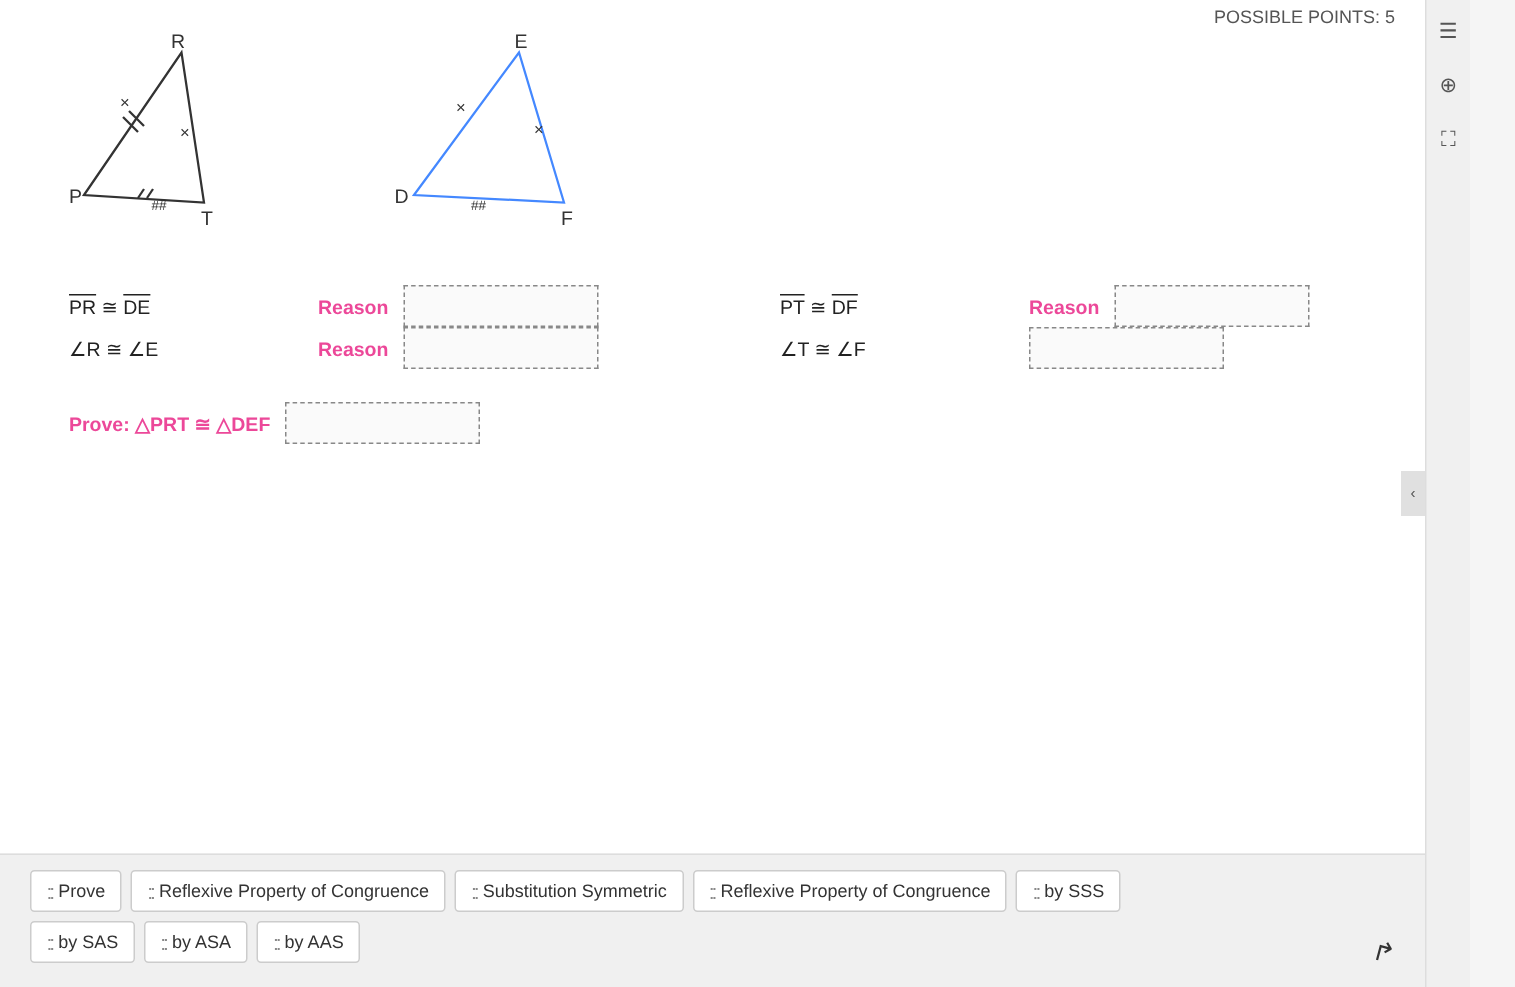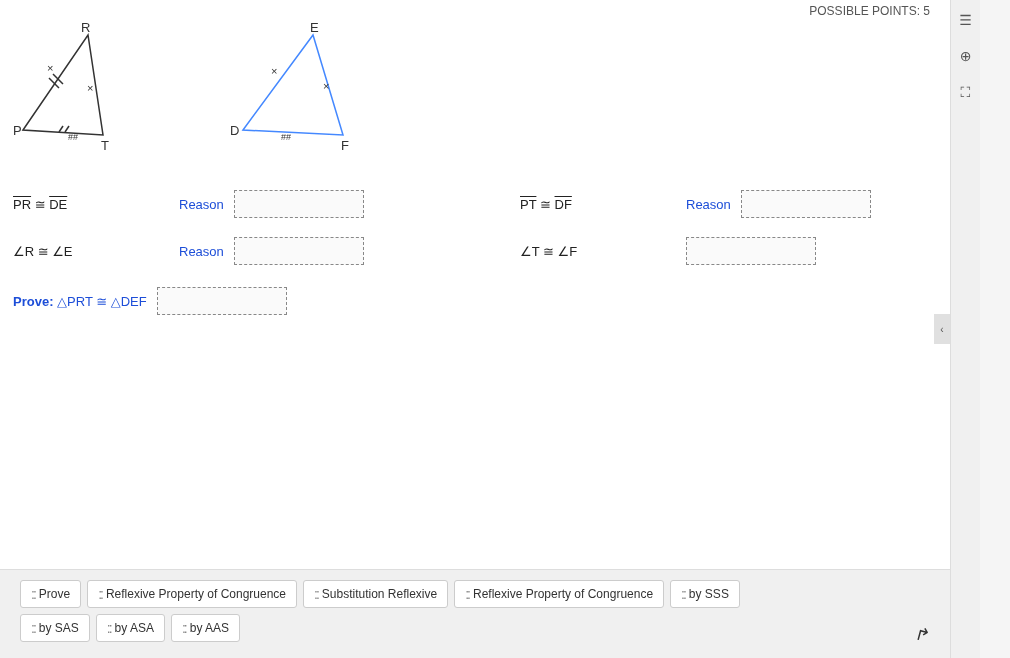--- a/index.html
+++ b/index.html
@@ -10,21 +10,21 @@
       height: 658px;
       overflow: hidden;
       position: relative;
     }
 
     .main-container {
       width: 980px;
       height: 658px;
       background: white;
       position: relative;
-      padding: 12px 3px;
+      padding: 12px 36px;
     }
 
     .sidebar {
       position: absolute;
       right: 0;
       top: 0;
       width: 30px;
       height: 658px;
       background: #f0f0f0;
       border-left: 1px solid #ddd;
@@ -96,37 +96,38 @@
     }
 
     .proof-statement {
       font-size: 13px;
       color: #222;
       min-width: 160px;
     }
 
     .proof-label {
       font-size: 13px;
-      color: #1d4ed8;
+      color: #ec4899;
       margin-right: 4px;
+      font-weight: bold;
     }
 
     .drop-box {
       border: 1.5px dashed #888;
       background: #fafafa;
       width: 130px;
       height: 28px;
       display: inline-block;
       vertical-align: middle;
     }
 
     .proof-rows-grid {
       display: grid;
       grid-template-columns: 1fr 1fr;
-      gap: 19px 60px;
+      gap: 0 60px;
       margin-bottom: 10px;
     }
 
     .proof-item {
       display: flex;
       align-items: center;
       gap: 6px;
     }
 
     .prove-row {
@@ -276,21 +277,21 @@
       <div class="tile">
         <span class="dots">::</span>
         <span>Prove</span>
       </div>
       <div class="tile">
         <span class="dots">::</span>
         <span>Reflexive Property of Congruence</span>
       </div>
       <div class="tile">
         <span class="dots">::</span>
-        <span>Substitution Reflexive</span>
+        <span>Substitution Symmetric</span>
       </div>
       <div class="tile">
         <span class="dots">::</span>
         <span>Reflexive Property of Congruence</span>
       </div>
       <div class="tile">
         <span class="dots">::</span>
         <span>by SSS</span>
       </div>
     </div>

